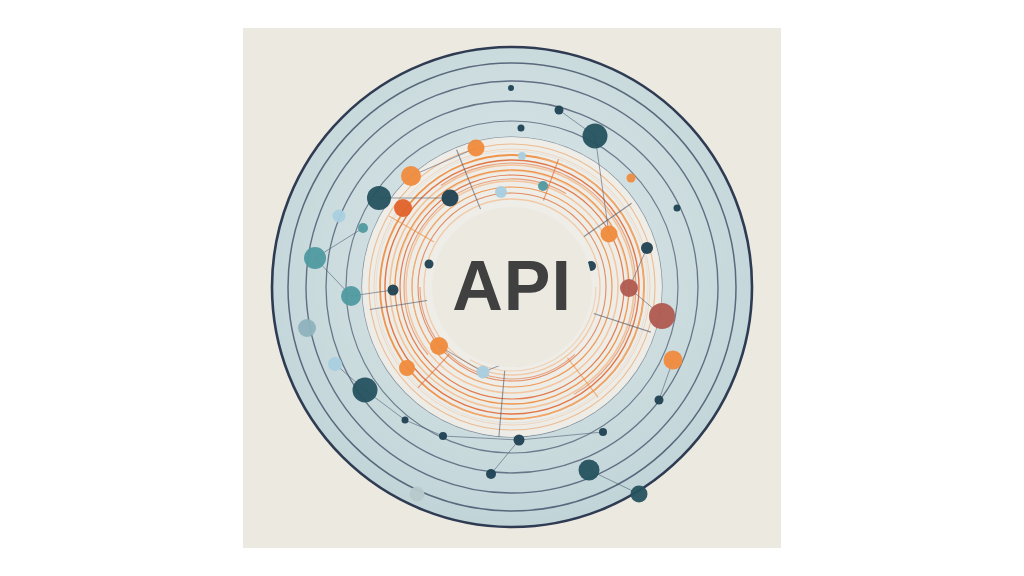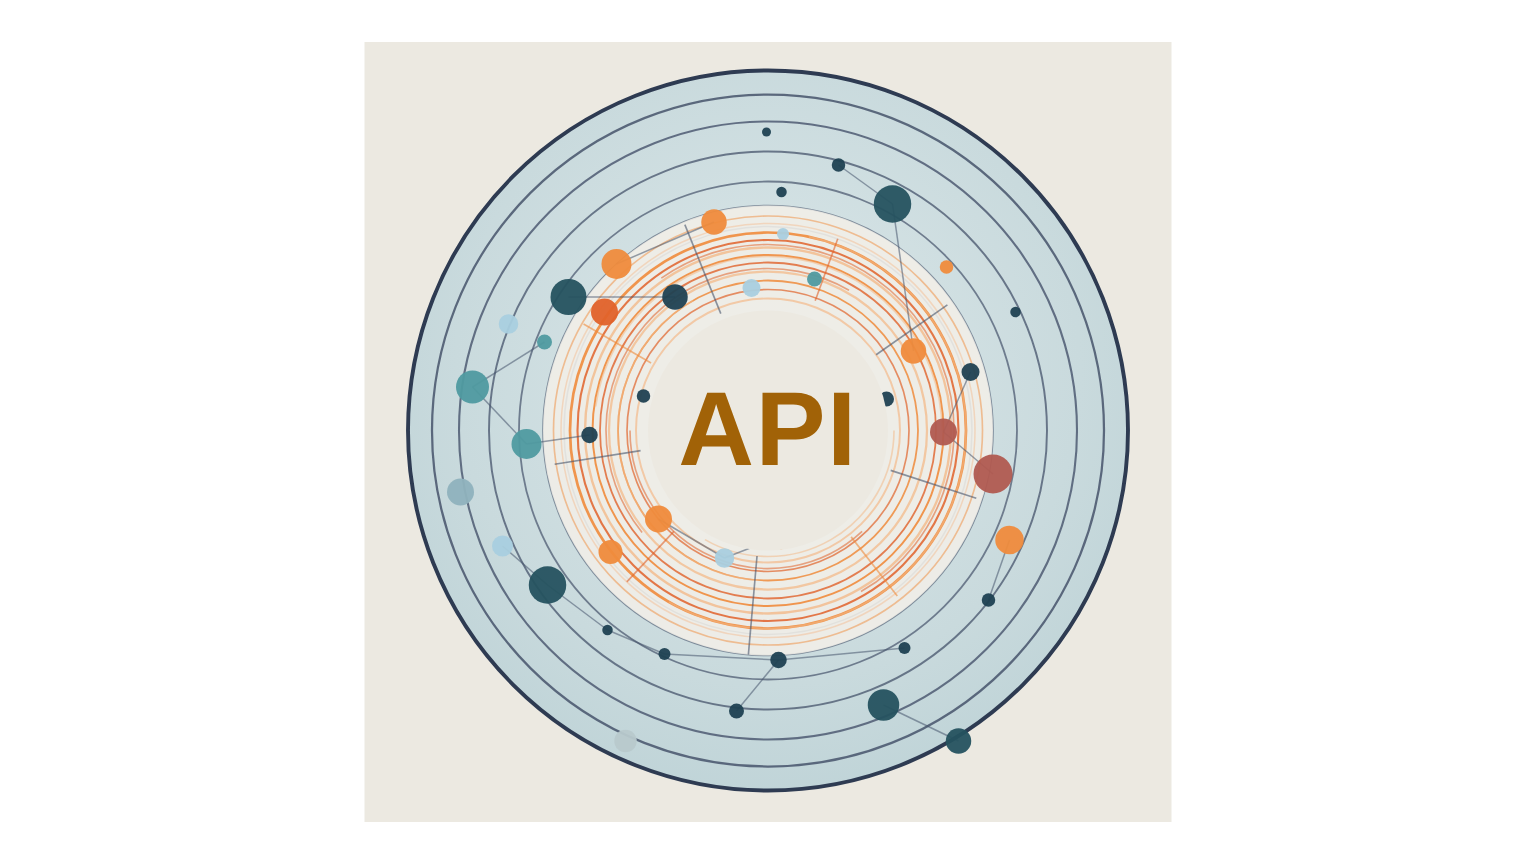--- a/index.html
+++ b/index.html
@@ -43,21 +43,21 @@
     display: flex;
     align-items: center;
     justify-content: center;
     pointer-events: none;
   }
   .center-label span {
     font-family: "Liberation Sans", sans-serif;
     font-weight: 700;
     font-size: 70px;
     letter-spacing: 1px;
-    color: #a16207;
+    color: #404040;
     line-height: 1;
     transform: translateY(-2px);
   }
 </style>
 </head>
 <body>
 
 <div id="stage">
 
   <div id="artboard">

